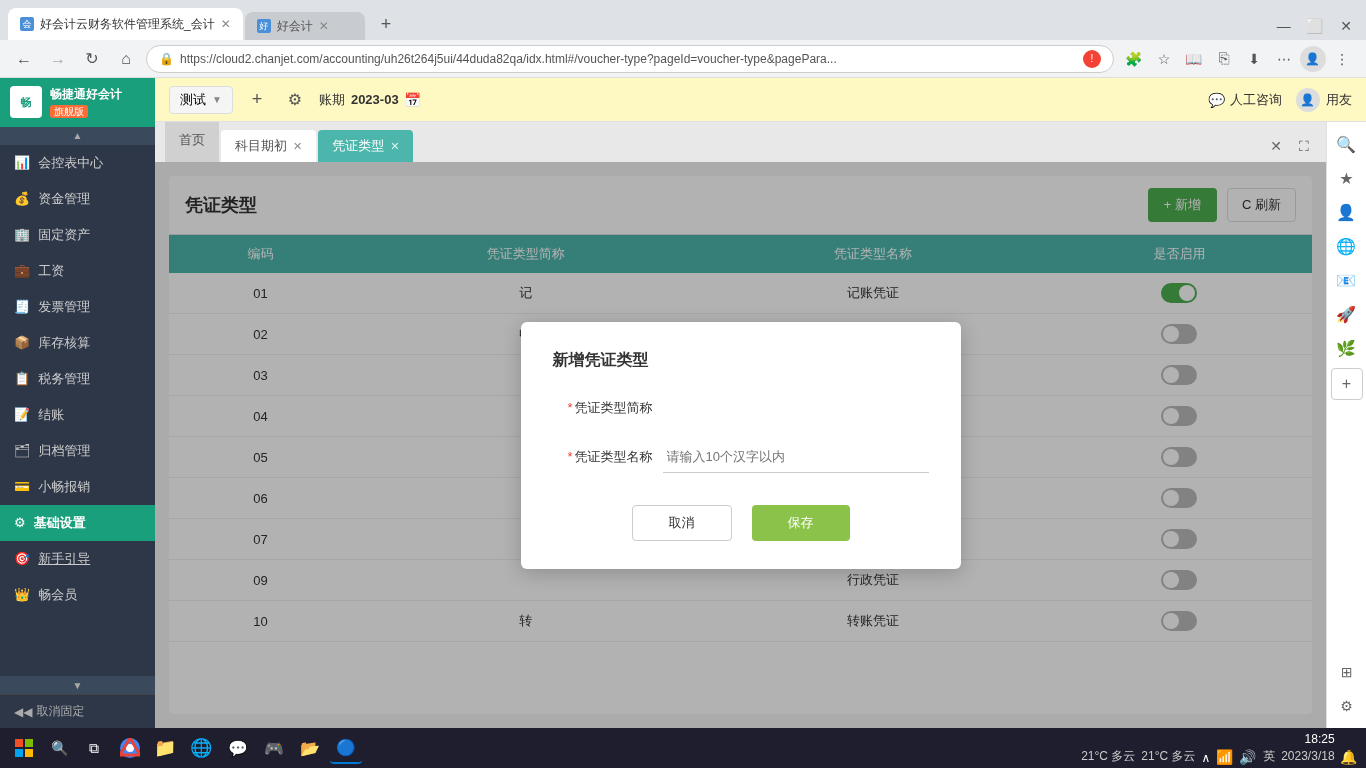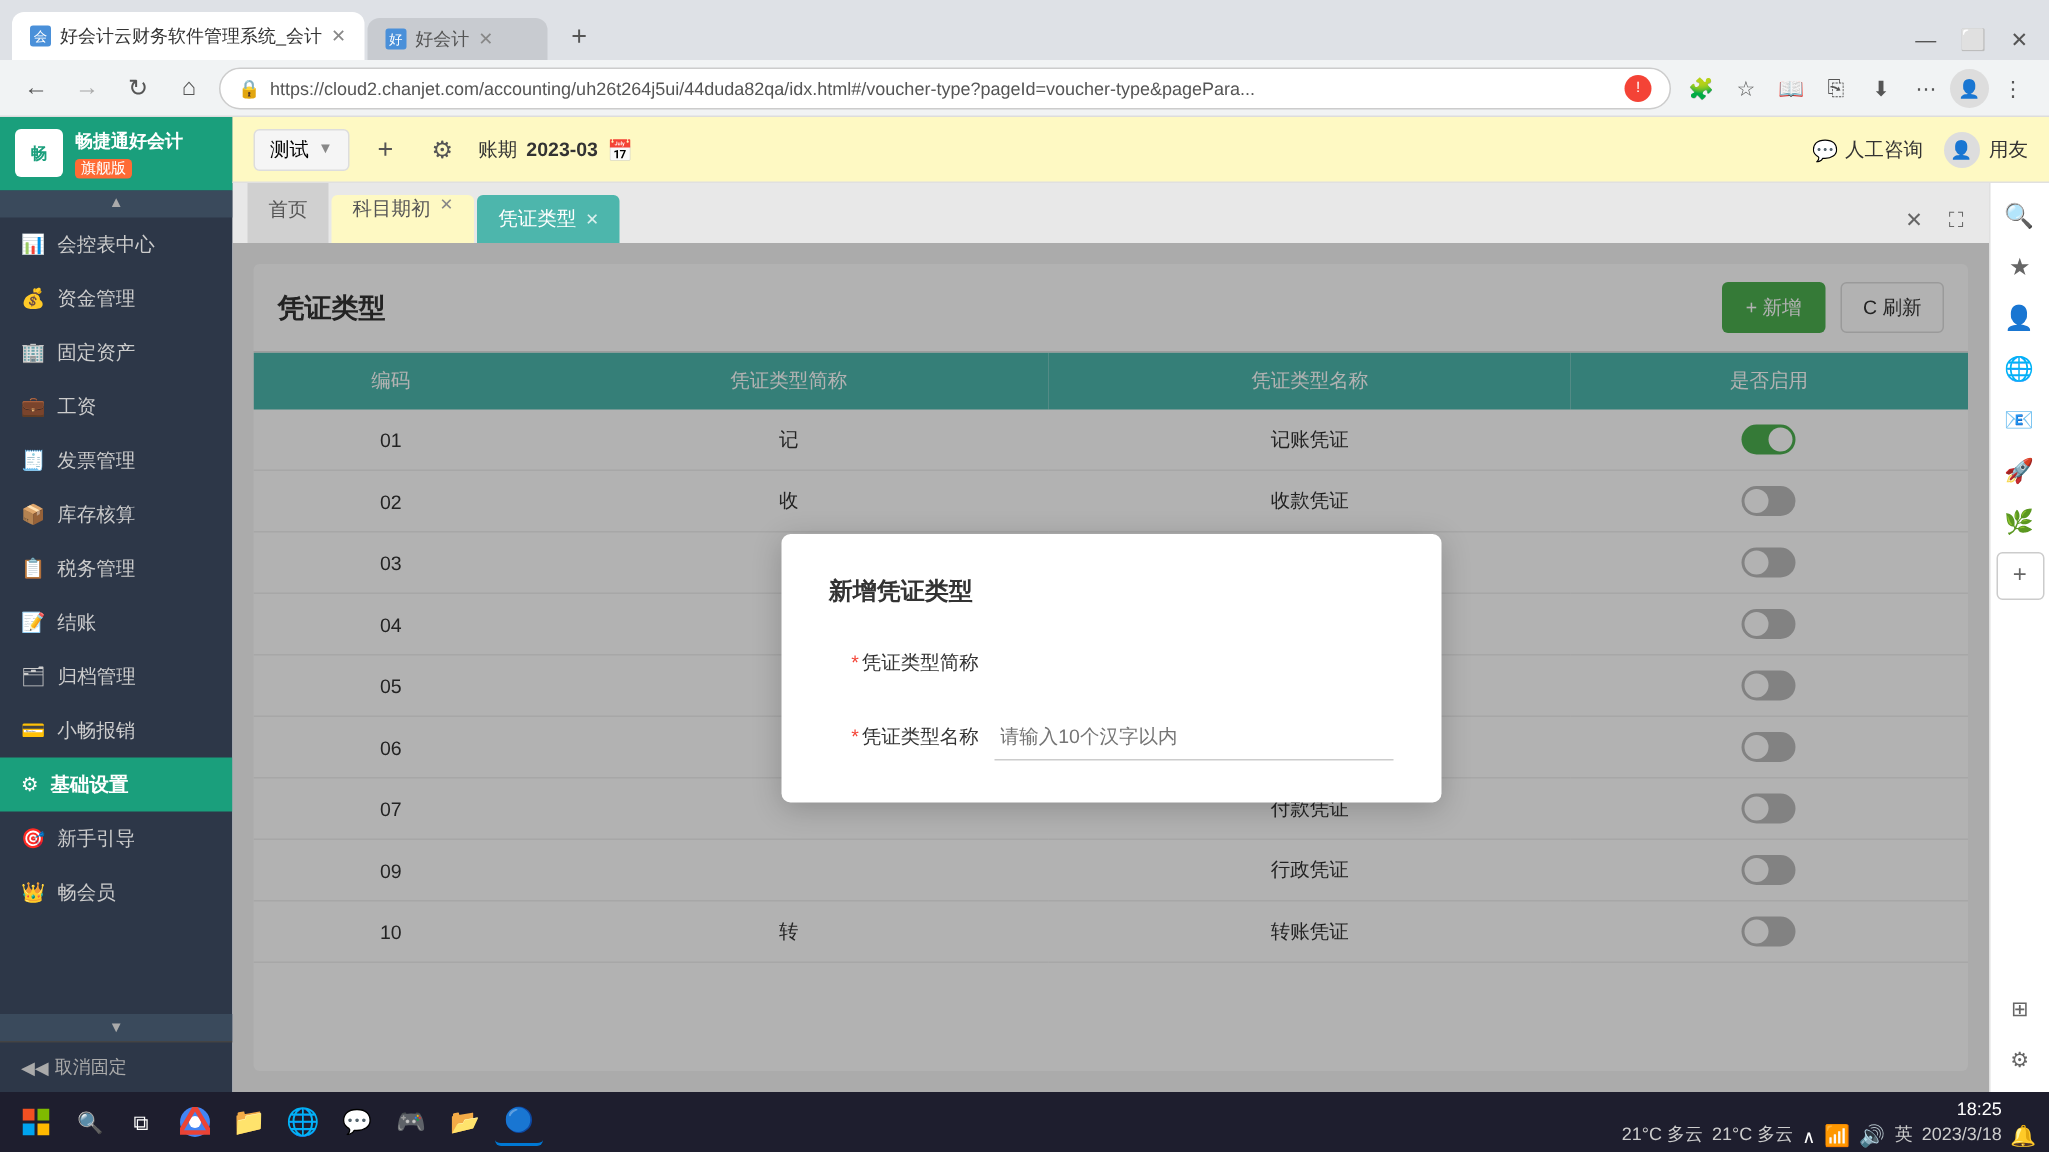--- a/index.html
+++ b/index.html
@@ -100,21 +100,21 @@
       <div style="display:flex; align-items:center; gap:8px; padding:9px 14px; cursor:pointer; color:#ccc; font-size:13px;">
         <span style="font-size:13px;">💳</span>
         <span style="font-size:13px;">小畅报销</span>
       </div>
       <div style="display:flex; align-items:center; gap:8px; padding:9px 14px; cursor:pointer; background:#1a9f7c; color:#fff; font-size:13px;">
         <span style="font-size:13px;">⚙</span>
         <span style="font-size:13px; font-weight:bold;">基础设置</span>
       </div>
       <div style="display:flex; align-items:center; gap:8px; padding:9px 14px; cursor:pointer; color:#ccc; font-size:13px;">
         <span style="font-size:13px;">🎯</span>
-        <span style="font-size:13px;">新手引导</span>
+        <span style="font-size:13px;text-decoration:underline;">新手引导</span>
       </div>
       <div style="display:flex; align-items:center; gap:8px; padding:9px 14px; cursor:pointer; color:#ccc; font-size:13px;">
         <span style="font-size:13px;">👑</span>
         <span style="font-size:13px;">畅会员</span>
       </div>
     </div>
     <div style="height:18px; background:#3a4a5c; display:flex; align-items:center; justify-content:center; cursor:pointer; color:#aaa; font-size:10px;">▼</div>
     <div style="padding:8px 14px; font-size:12px; color:#aaa; cursor:pointer; display:flex; align-items:center; gap:4px; border-top:1px solid #444;">
       <span>◀◀</span>
       <span>取消固定</span>
@@ -148,21 +148,21 @@
     </div>
 
     <div style="flex:1; display:flex; overflow:hidden;">
 
       <div style="flex:1; display:flex; flex-direction:column; overflow:hidden;">
 
         <div style="background:#e8e8e8; height:40px; display:flex; align-items:flex-end; padding:0 10px 0; gap:2px; position:relative;">
           <div style="display:flex; align-items:center; height:45px; padding:0 14px; border-radius:4px 4px 0 0; background:#d0d0d0; color:#555; font-size:13px; cursor:pointer; gap:6px;">
             <span>首页</span>
           </div>
-          <div style="display:flex; height:32px; padding:0 14px; border-radius:4px 4px 0 0; background:#fef9c3; color:#555; font-size:13px; cursor:pointer; gap:6px;">
+          <div style="display:flex; align-items:center; height:32px; padding:0 14px; border-radius:4px 4px 0 0; background:#ffffff; color:#555; font-size:13px; cursor:pointer; gap:6px;">
             <span>科目期初</span>
             <span style="font-size:11px; color:#888; cursor:pointer;">✕</span>
           </div>
           <div style="display:flex; align-items:center; height:32px; padding:0 14px; border-radius:4px 4px 0 0; background:#4db6ac; color:#fff; font-size:13px; cursor:pointer; gap:6px;">
             <span>凭证类型</span>
             <span style="font-size:11px; color:#fff; opacity:0.8; cursor:pointer;">✕</span>
           </div>
           <div style="margin-left:auto; display:flex; align-items:center; gap:4px; padding-bottom:4px;">
             <span style="width:24px; height:24px; display:flex; align-items:center; justify-content:center; cursor:pointer; font-size:14px; color:#666; border-radius:4px;">✕</span>
             <span style="width:24px; height:24px; display:flex; align-items:center; justify-content:center; cursor:pointer; font-size:14px; color:#666; border-radius:4px;">⛶</span>
@@ -295,20 +295,24 @@
                   </label>
                 </div>
                 <div style="display:flex; align-items:center; gap:10px;">
                   <label style="font-size:13px; color:#333; white-space:nowrap; display:flex; align-items:center; gap:2px; width:100px; justify-content:flex-end;">
                     <span style="color:#f44336;">*</span>
                     <span>凭证类型名称</span>
                   </label>
                   <input style="flex: 1 1 0%; height: 32px; border-top: none; border-right: none; border-left: none; border-image: initial; border-bottom: 1px solid rgb(204, 204, 204); outline: none; font-size: 13px; color: rgb(51, 51, 51); background: transparent; padding: 0px 4px;" placeholder="请输入10个汉字以内">
                 </div>
               </div>
+              <div style="display:flex; justify-content:center; gap:20px; margin-top:32px;">
+                <button style="background:#fff; border:1px solid #ccc; padding:8px 36px; border-radius:4px; cursor:pointer; font-size:13px; color:#333;">取消</button>
+                <button style="background:#8bc34a; border:none; padding:8px 36px; border-radius:4px; cursor:pointer; font-size:13px; color:#fff;">保存</button>
+              </div>
             </div>
           </div>
         </div>
       </div>
 
       <div style="width:40px; background:#fff; border-left:1px solid #e0e0e0; display:flex; flex-direction:column; align-items:center; padding:6px 0; gap:2px;">
         <span style="width:32px; height:32px; display:flex; align-items:center; justify-content:center; cursor:pointer; font-size:16px; color:#4db6ac; border-radius:4px;">🔍</span>
         <span style="width:32px; height:32px; display:flex; align-items:center; justify-content:center; cursor:pointer; font-size:16px; color:#666; border-radius:4px;">★</span>
         <span style="width:32px; height:32px; display:flex; align-items:center; justify-content:center; cursor:pointer; font-size:16px; color:#666; border-radius:4px;">👤</span>
         <span style="width:32px; height:32px; display:flex; align-items:center; justify-content:center; cursor:pointer; font-size:16px; color:#666; border-radius:4px;">🌐</span>

